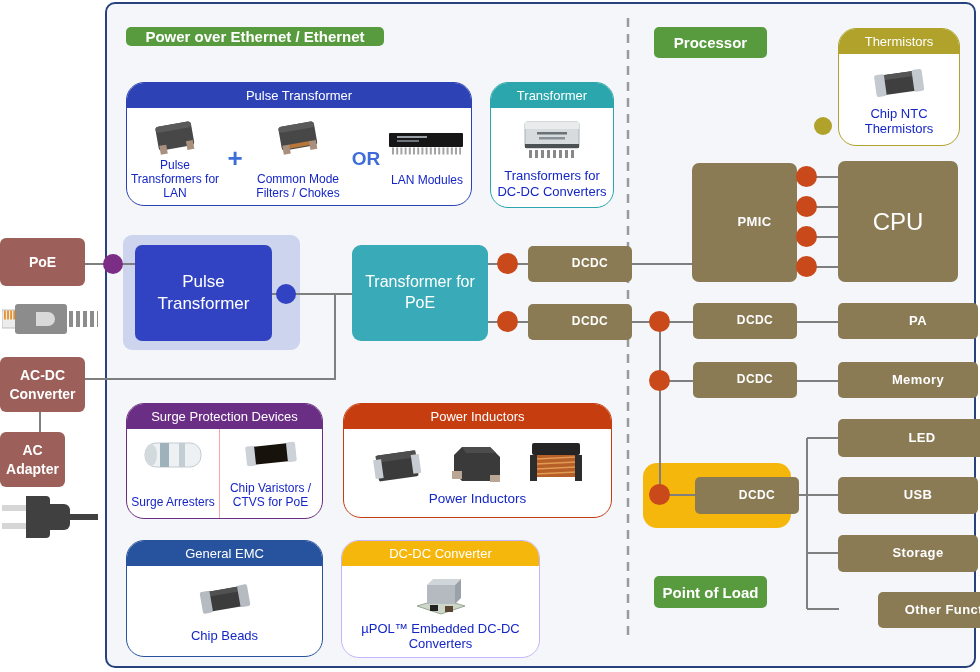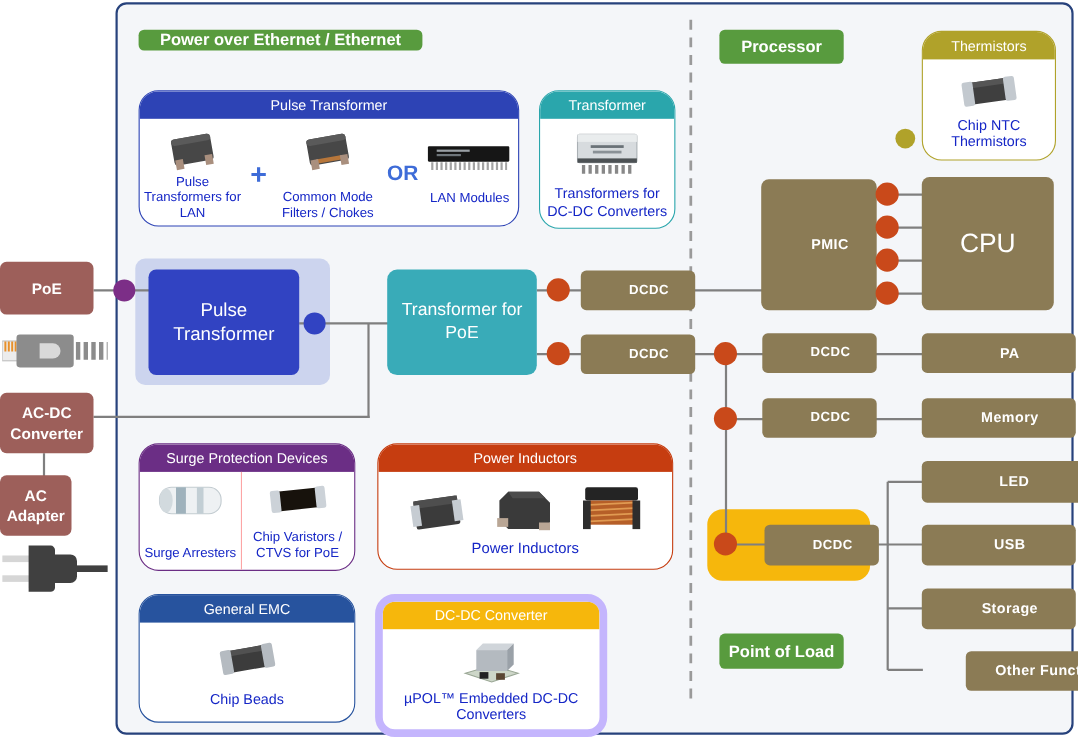--- a/index.html
+++ b/index.html
@@ -269,21 +269,21 @@
           <rect x="6" y="11" width="44" height="20" rx="2" fill="#3c3c3c"></rect>
           <rect x="12" y="11" width="32" height="5" fill="#515151"></rect>
           <rect x="4" y="10" width="10" height="22" rx="2" fill="#b5bbc1"></rect>
           <rect x="42" y="10" width="10" height="22" rx="2" fill="#b5bbc1"></rect>
         </g>
       </svg>
       <div class="link">Chip Beads</div>
     </div>
   </div>
 
-  <div class="abs prod" style="left:341px;top:540px;width:197px;height:116px;border:7px solid #c4b5fd;">
+  <div class="abs prod" style="left:341px;top:540px;width:197px;height:116px;border:1px solid #c4b5fd;">
     <div class="prod-head" style="background:#f6b70c;">DC-DC Converter</div>
     <div class="prod-body">
       <svg width="58" height="48" viewBox="0 0 58 48">
         <polygon points="5,35 29,28 53,35 29,43" fill="#cdd6c8" stroke="#9aa795"></polygon>
         <polygon points="15,14 21,8 49,8 43,14" fill="#d0d5da"></polygon>
         <polygon points="43,14 49,8 49,27 43,33" fill="#9aa1a8"></polygon>
         <rect x="15" y="14" width="28" height="19" fill="#b4bac0"></rect>
         <rect x="18" y="34" width="8" height="6" fill="#222222"></rect>
         <rect x="33" y="35" width="8" height="6" fill="#5a4632"></rect>
       </svg>

